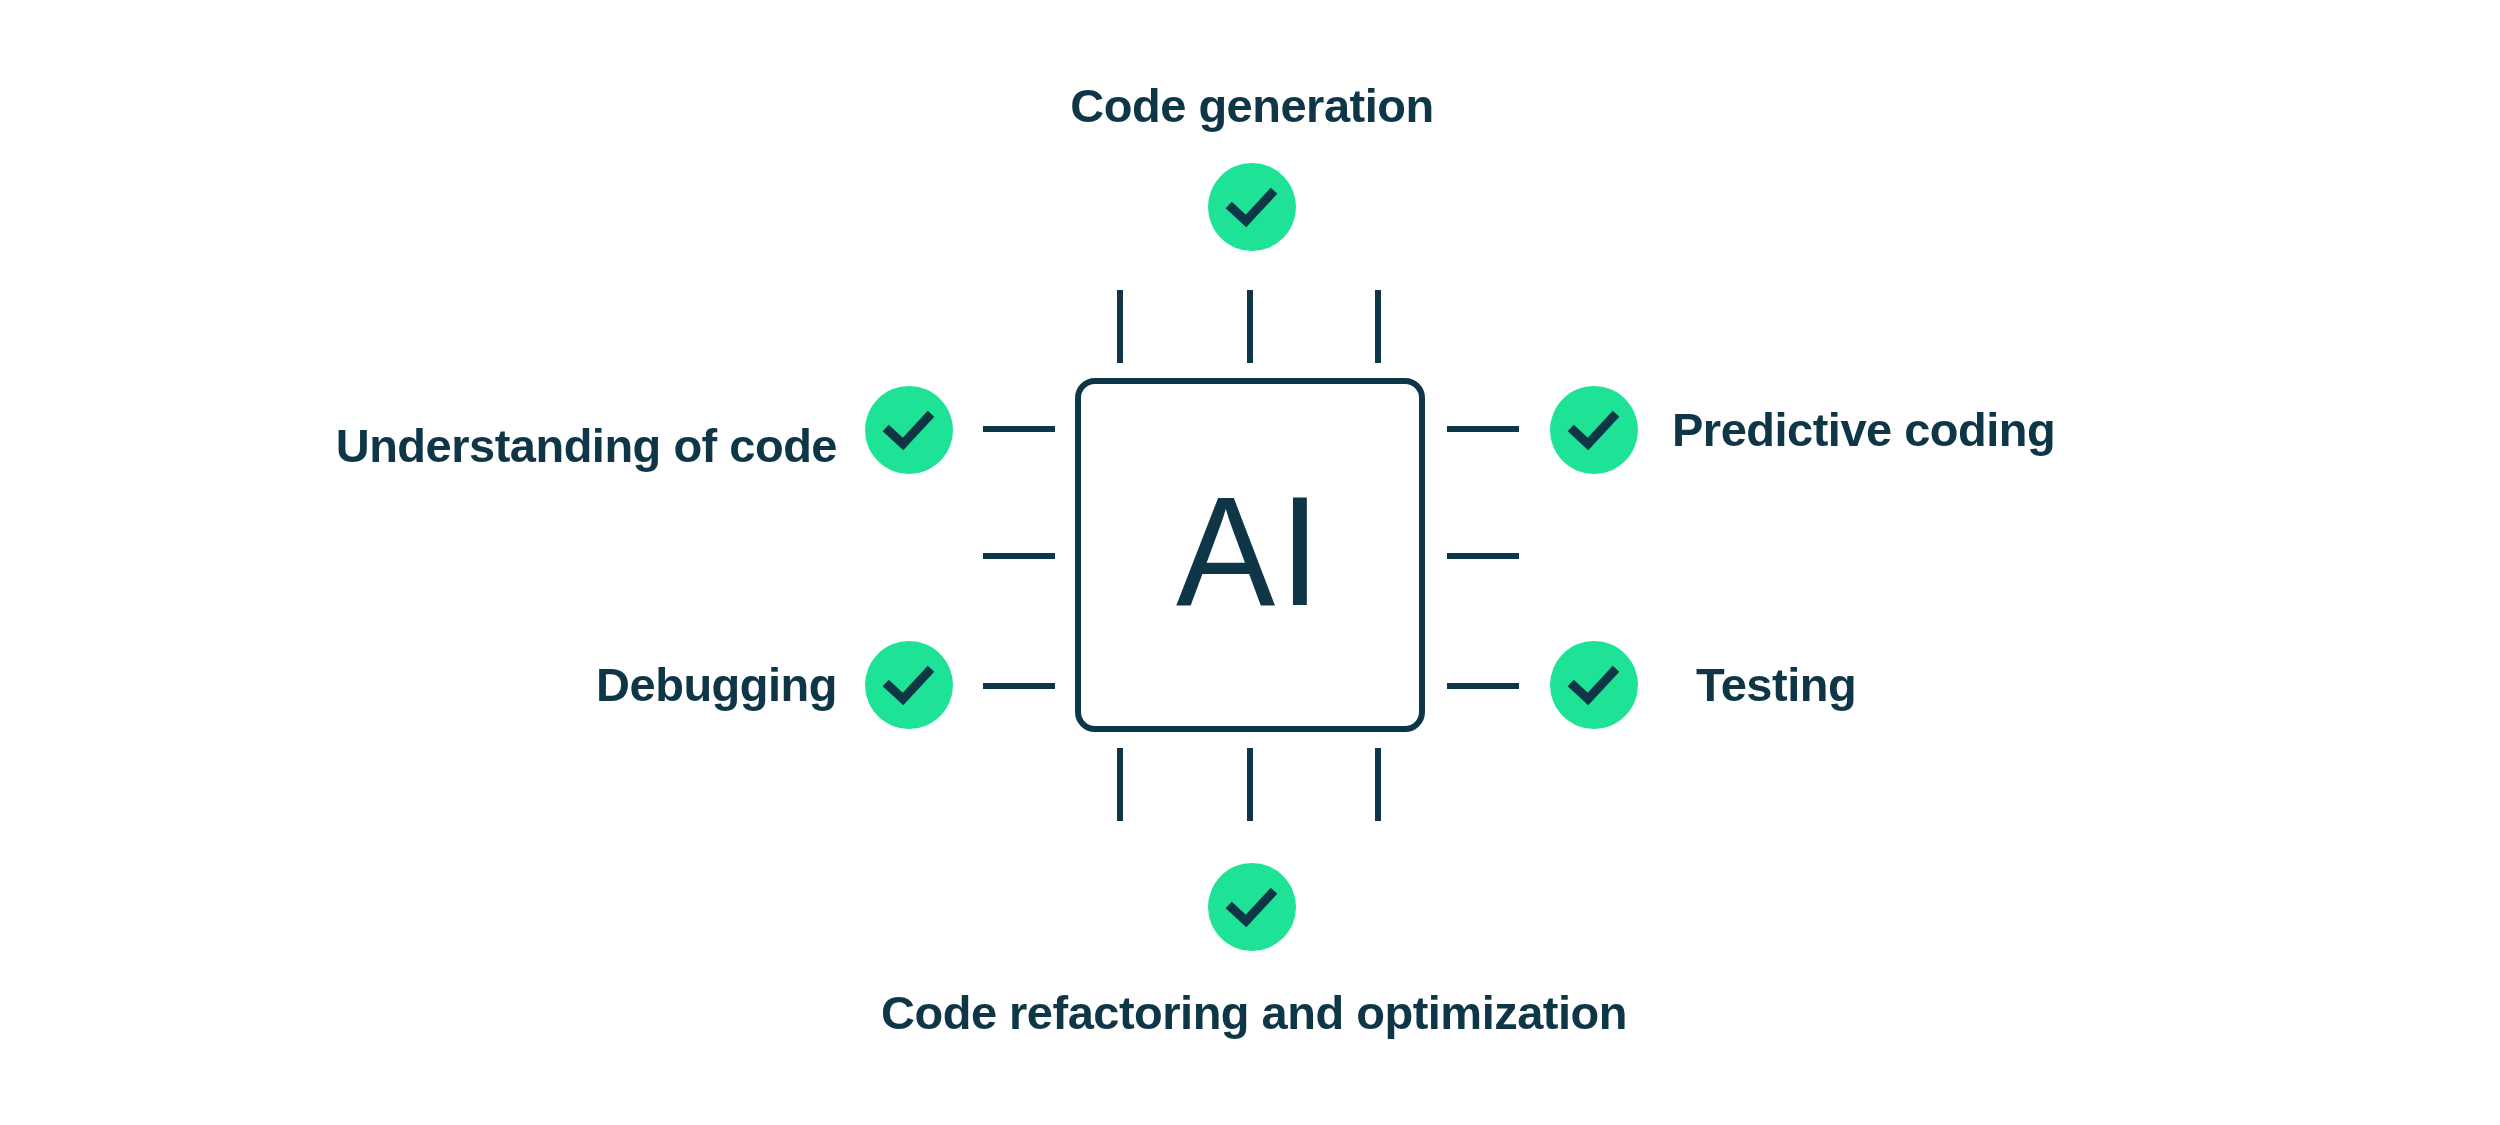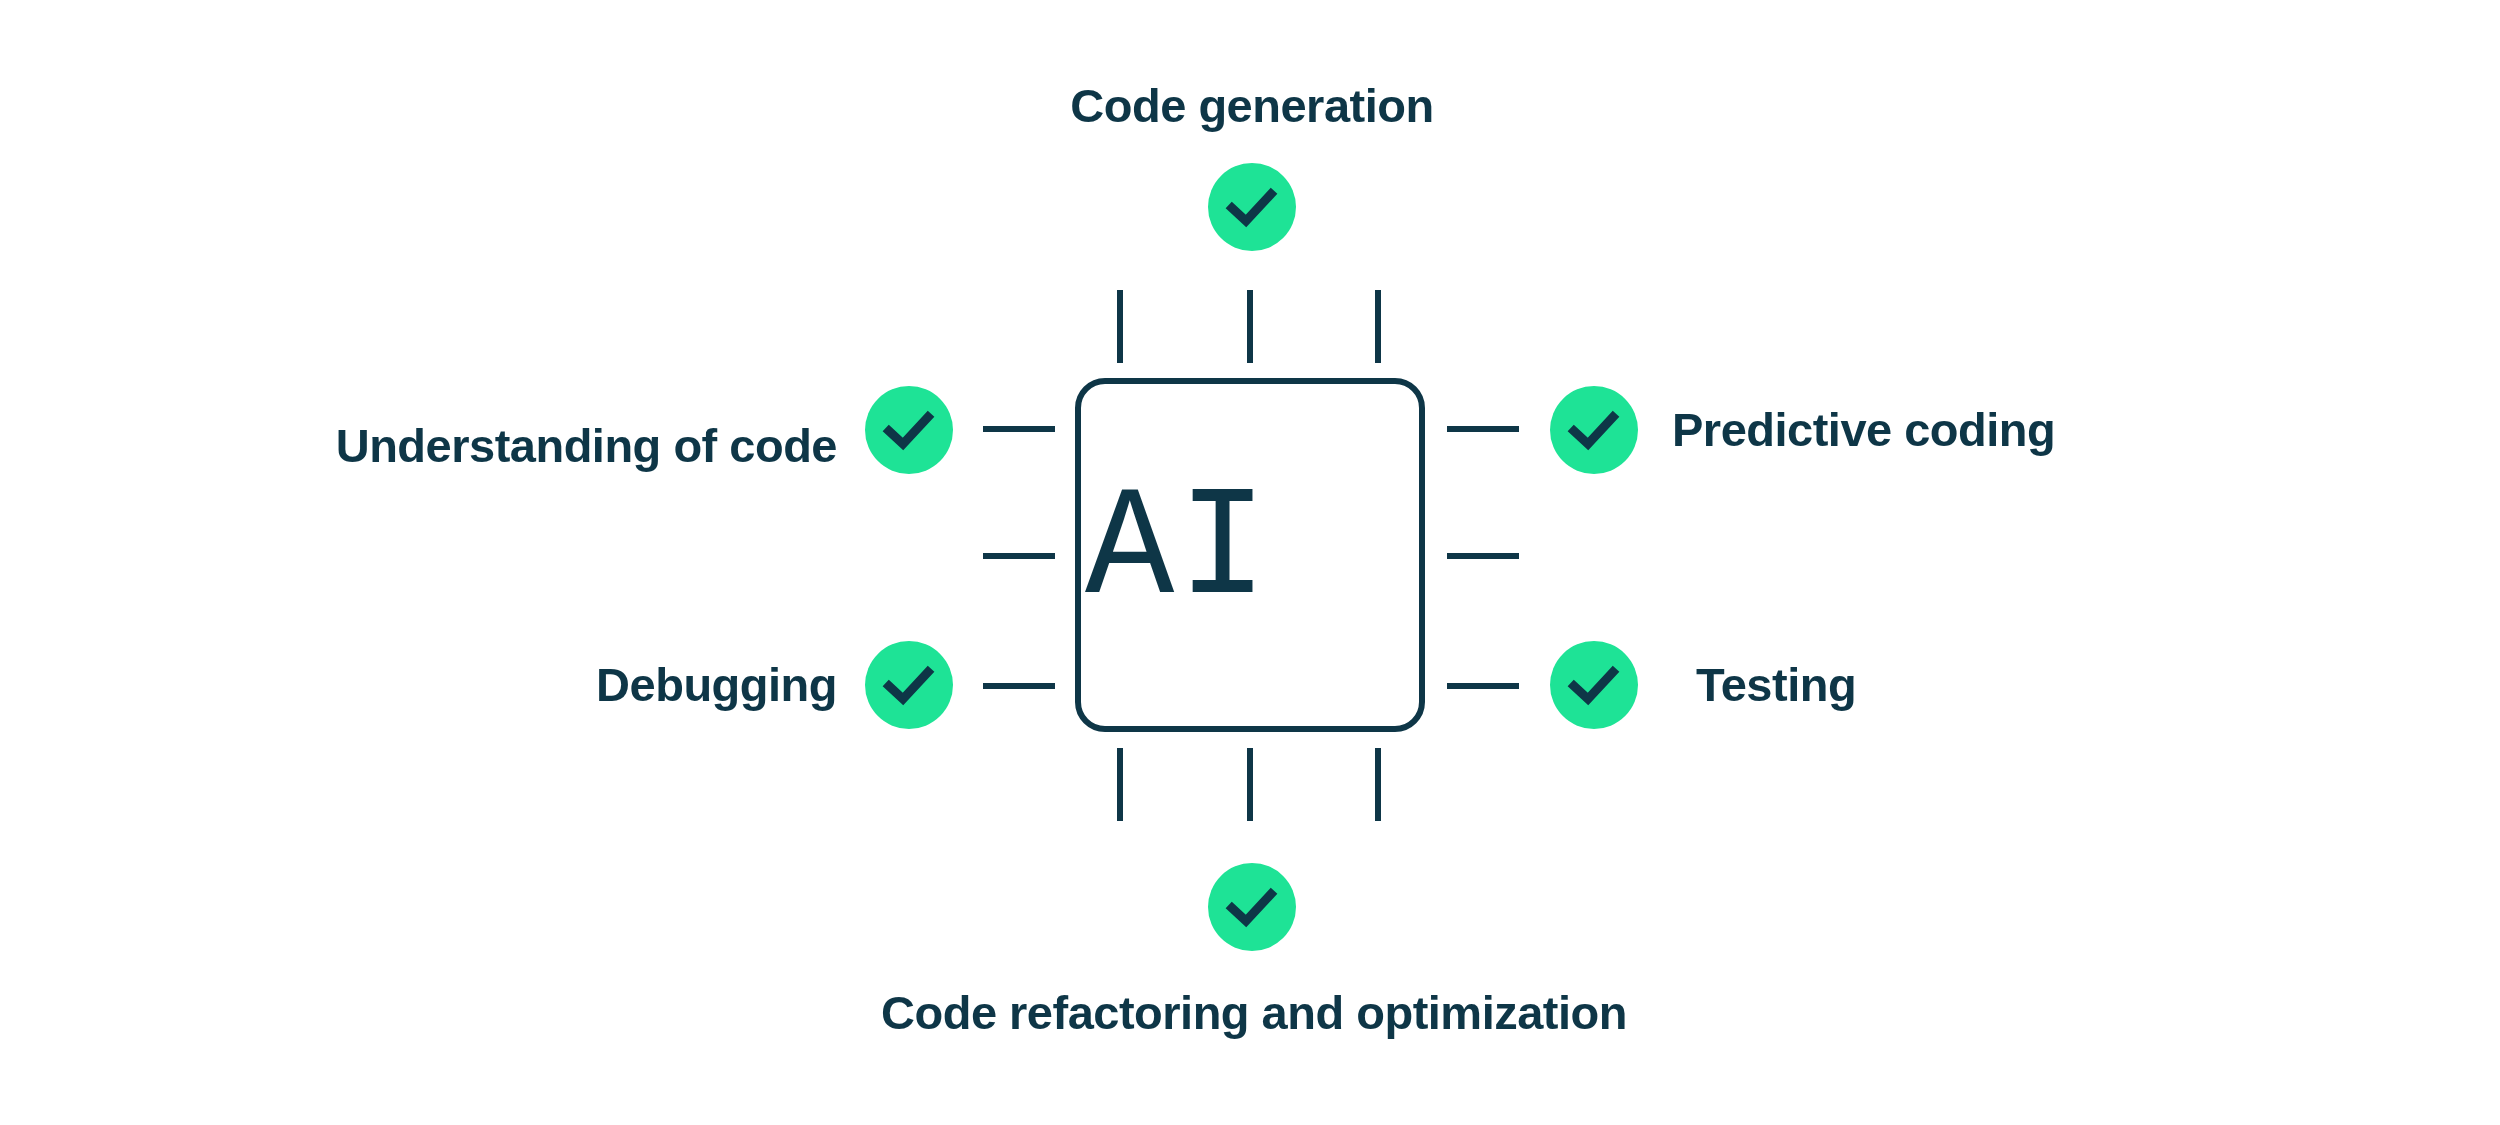--- a/index.html
+++ b/index.html
@@ -15,24 +15,23 @@
     font-family:"Liberation Sans", sans-serif;
     overflow:hidden;
     padding-left:7px;
   }
   
   .chip{
     position:absolute;left:1075px;top:378px;
     width:350px;height:354px;
     box-sizing:border-box;
     border:6px solid var(--navy);
-    border-radius:30px;
-    display:flex;align-items:center;justify-content:flex-start;
+    border-radius:20px;
+    display:flex;align-items:center;justify-content:center;
     background:var(--bg);
-    font-family:Liberation Mono, monospace;
   }
   .chip-label{
     font-size:155px;
     font-weight:300;
     letter-spacing:4px;
     color:var(--navy);
     transform:scaleX(.96);
     line-height:1;
     padding-bottom:8px;
   }

